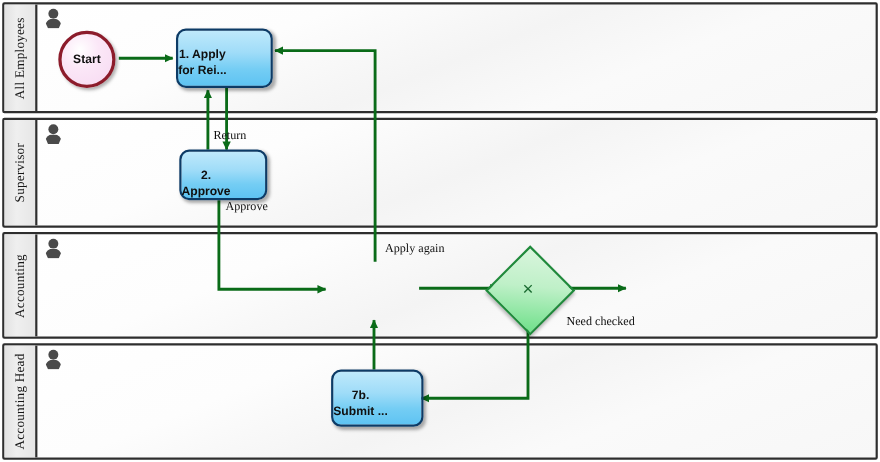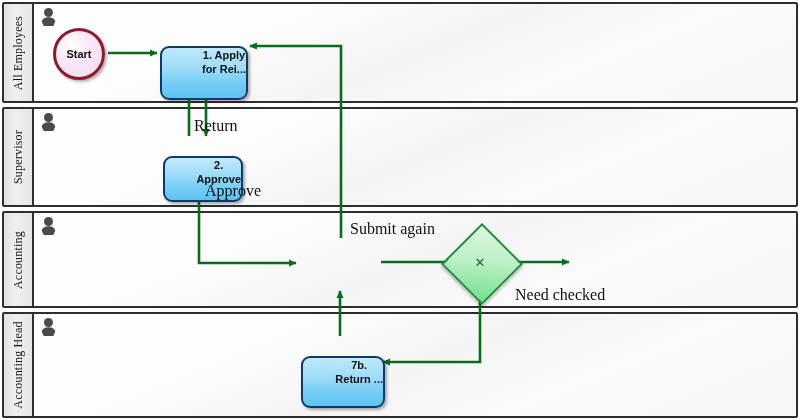--- a/index.html
+++ b/index.html
@@ -25,42 +25,42 @@
         border-radius:7px 7px 2px 2px;clip-path:polygon(18% 100%,0 32%,22% 4%,78% 4%,100% 32%,82% 100%);}
 
   
   #links{position:absolute;left:0;top:0;width:800px;height:420px;pointer-events:none;}
 
   
   .node{position:absolute;box-sizing:border-box;}
   .task{border:2px solid #0d3b66;border-radius:9px;
         background:linear-gradient(180deg,#bfe9fb 0%,#9fdcf8 40%,#74cdf4 70%,#5ec3f2 100%);
         box-shadow:2px 2px 3px rgba(0,0,0,.32);
-        display:flex;align-items:flex-start;justify-content:flex-end;padding-top:0;margin-top:20px;}
+        display:flex;align-items:flex-start;justify-content:flex-start;padding-top:15px;}
   .task .tlabel{font-family:"Liberation Sans",sans-serif;font-weight:bold;font-size:11px;
         color:#101010;text-align:center;line-height:14px;}
   .event{border-radius:50%;display:flex;align-items:center;justify-content:center;
         background:radial-gradient(circle at 36% 30%,#ffffff 0%,#fbe7f7 40%,#f6d9f1 100%);
         box-shadow:2px 2px 3px rgba(0,0,0,.3);}
   .event .elabel{font-family:"Liberation Sans",sans-serif;font-weight:bold;font-size:11px;color:#101010;}
   .ev-start{border:3px solid #8c1c2b;}
   .ev-end{border:6px solid #7a1020;}
   .gateway{width:54px;height:54px;}
   .gateway .diamond{position:absolute;left:0;top:0;width:54px;height:54px;
         background:linear-gradient(140deg,#d9f5dd 0%,#bff0c8 45%,#6fe08a 100%);
         border:2px solid #1f8a3b;transform:rotate(45deg);box-shadow:2px 2px 3px rgba(0,0,0,.25);}
   .gateway .gx{position:absolute;left:0;top:0;width:54px;height:54px;
         display:flex;align-items:center;justify-content:center;
         font-family:"Liberation Sans",sans-serif;font-size:13px;color:#1b6b31;}
   .gateway .glabel{position:absolute;left:-4px;top:11px;width:62px;text-align:center;
         font-family:"Liberation Sans",sans-serif;font-weight:bold;font-size:10px;
         color:#0c0c0c;line-height:12px;}
 
   
-  .elab{position:absolute;font-family:"Liberation Serif",serif;font-size:16px;color:#101010;white-space:nowrap;}
+  .elab{position:absolute;font-family:"Liberation Serif",serif;font-size:11px;color:#101010;white-space:nowrap;}
 </style>
 </head>
 <body>
 
 <div id="stage">
 
   <div class="pool">
 
     <div class="lane" style="top:2px;height:101px;width:796px;">
       <div class="lane-head">
@@ -153,22 +153,22 @@
 
   <div class="node gateway" style="left:453px;top:235px;">
     <div class="diamond"></div>
     <div class="gx">✕</div>
   </div>
 
 
   <div class="node task" style="left:301px;top:336px;width:84px;height:52px;">
     <span class="tlabel">
       <span>7b.</span><br>
-      <span>Return ...</span>
+      <span>Submit ...</span>
     </span>
   </div>
 
   <div class="elab" style="left:194px;top:117px;">Return</div>
   <div class="elab" style="left:205px;top:182px;">Approve</div>
-  <div class="elab" style="left:350px;top:220px;">Submit again</div>
+  <div class="elab" style="left:350px;top:220px;">Apply again</div>
   <div class="elab" style="left:515px;top:286px;">Need checked</div>
 
 </div>
 
 </body></html>

